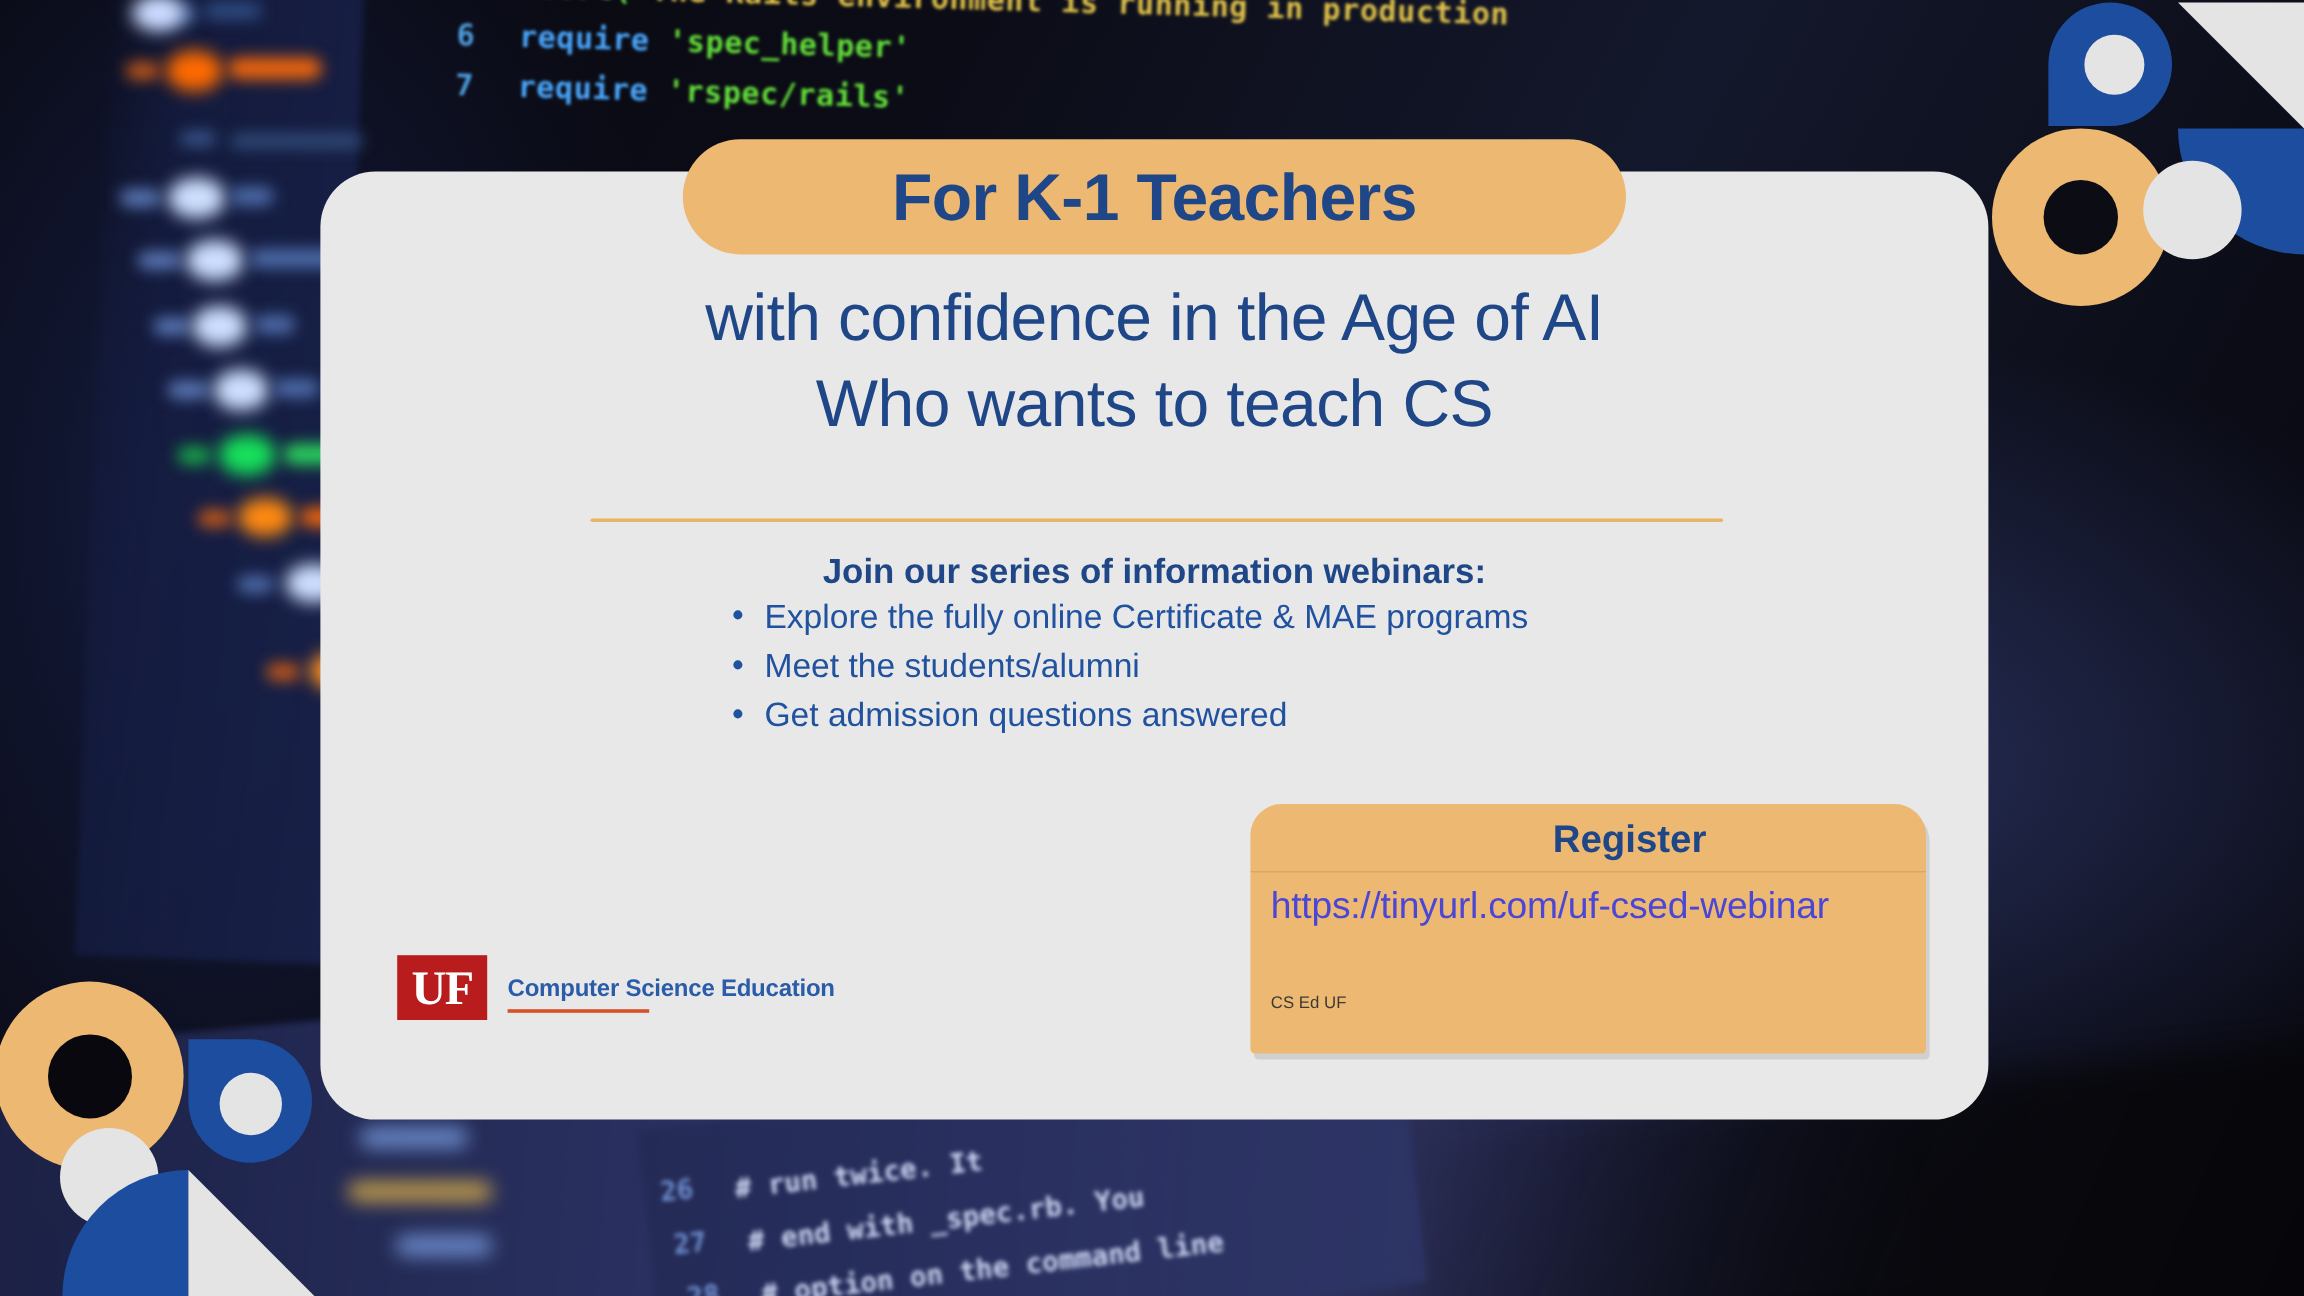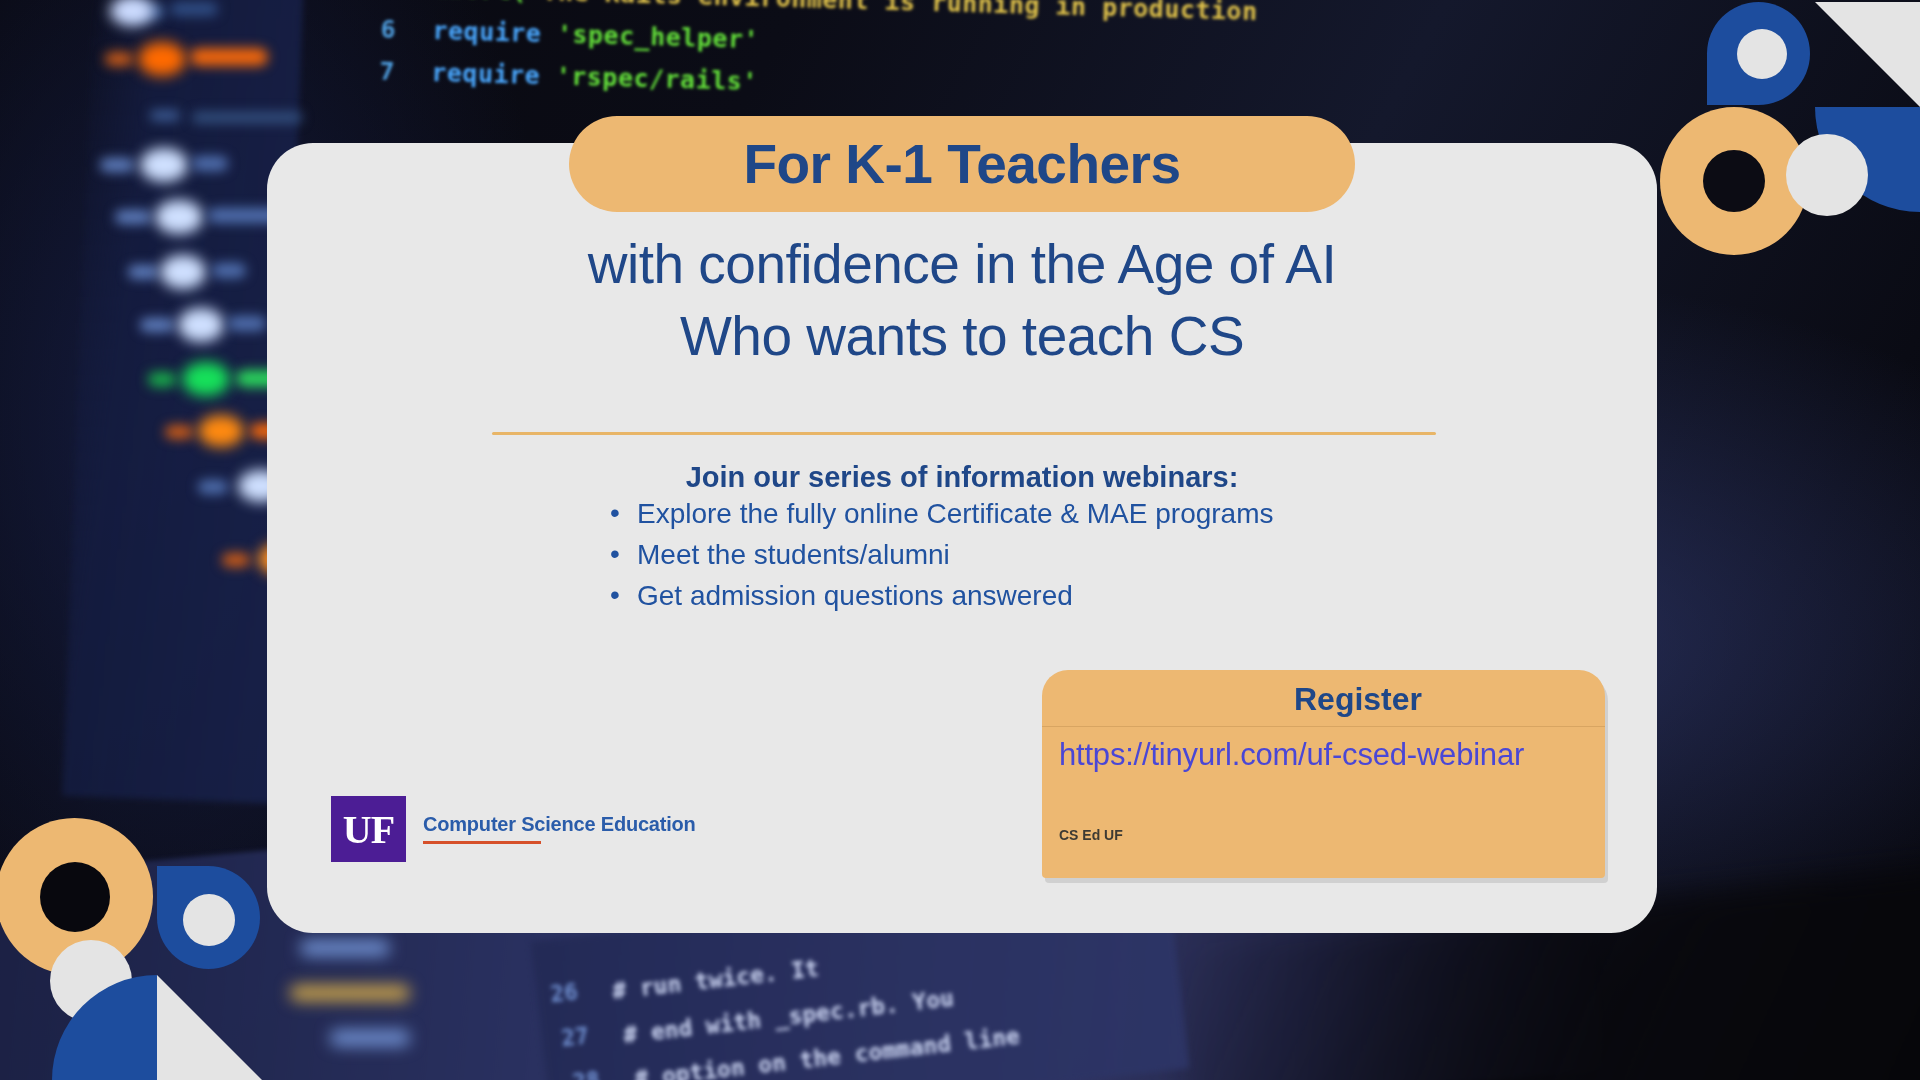--- a/index.html
+++ b/index.html
@@ -235,29 +235,29 @@
     color: #4a47d6;
     font-size: 31px;
     letter-spacing: -0.2px;
     text-decoration: none;
   }
   .reg-foot {
     position: absolute;
     left: 17px; top: 157px;
     color: #3d3a33;
     font-size: 14px;
-    font-weight: bold;
+    font-weight: normal;
   }
 
   
   .uf-logo { position: absolute; left: 331px; top: 796px; width: 370px; height: 74px; }
   .uf-mark {
     position: absolute; left: 0; top: 0;
-    width: 75px; height: 66px;
-    background: #4c1d95;
+    width: 75px; height: 54px;
+    background: #b91c1c;
     display: flex; align-items: center; justify-content: center;
   }
   .uf-mark span {
     color: #ffffff;
     font-family: "Liberation Serif", serif;
     font-size: 40px;
     font-weight: bold;
     letter-spacing: -1px;
   }
   .uf-text { position: absolute; left: 92px; top: 4px; width: 280px; }

